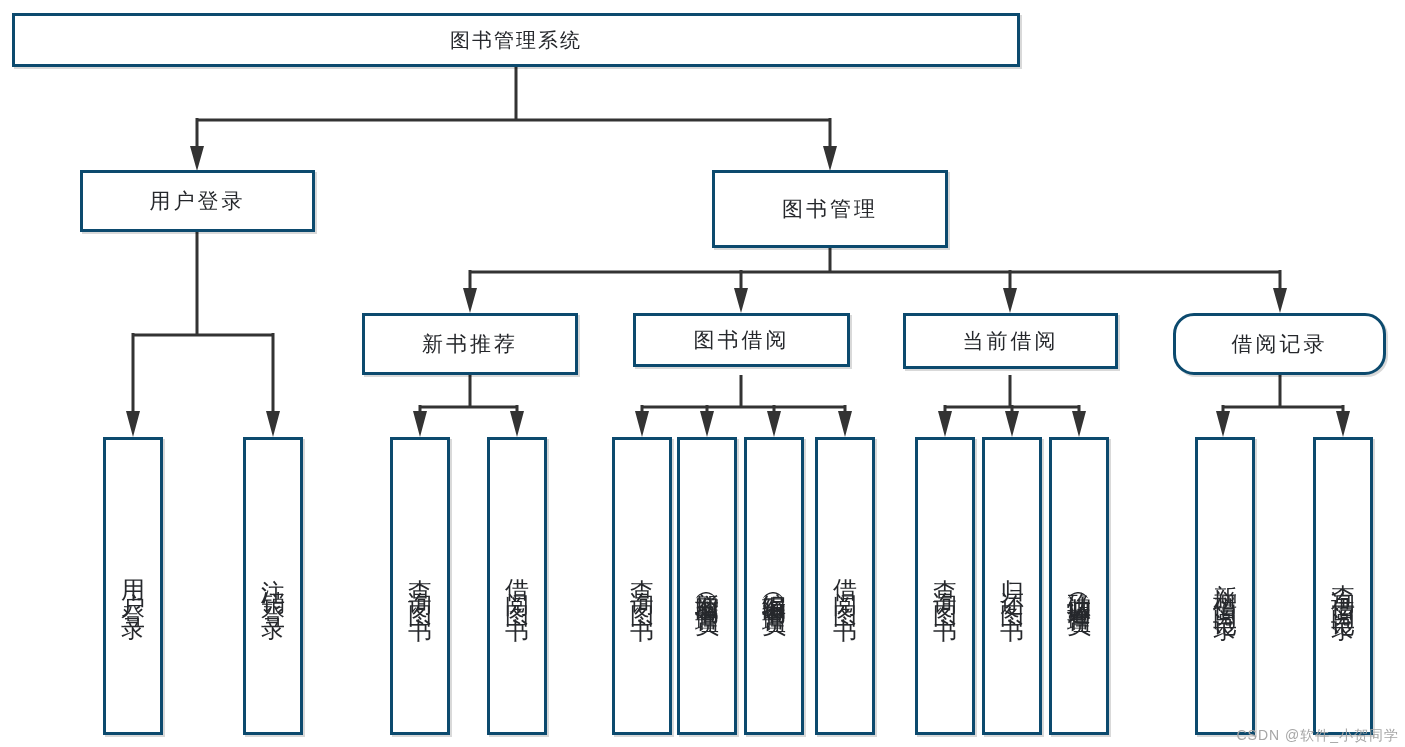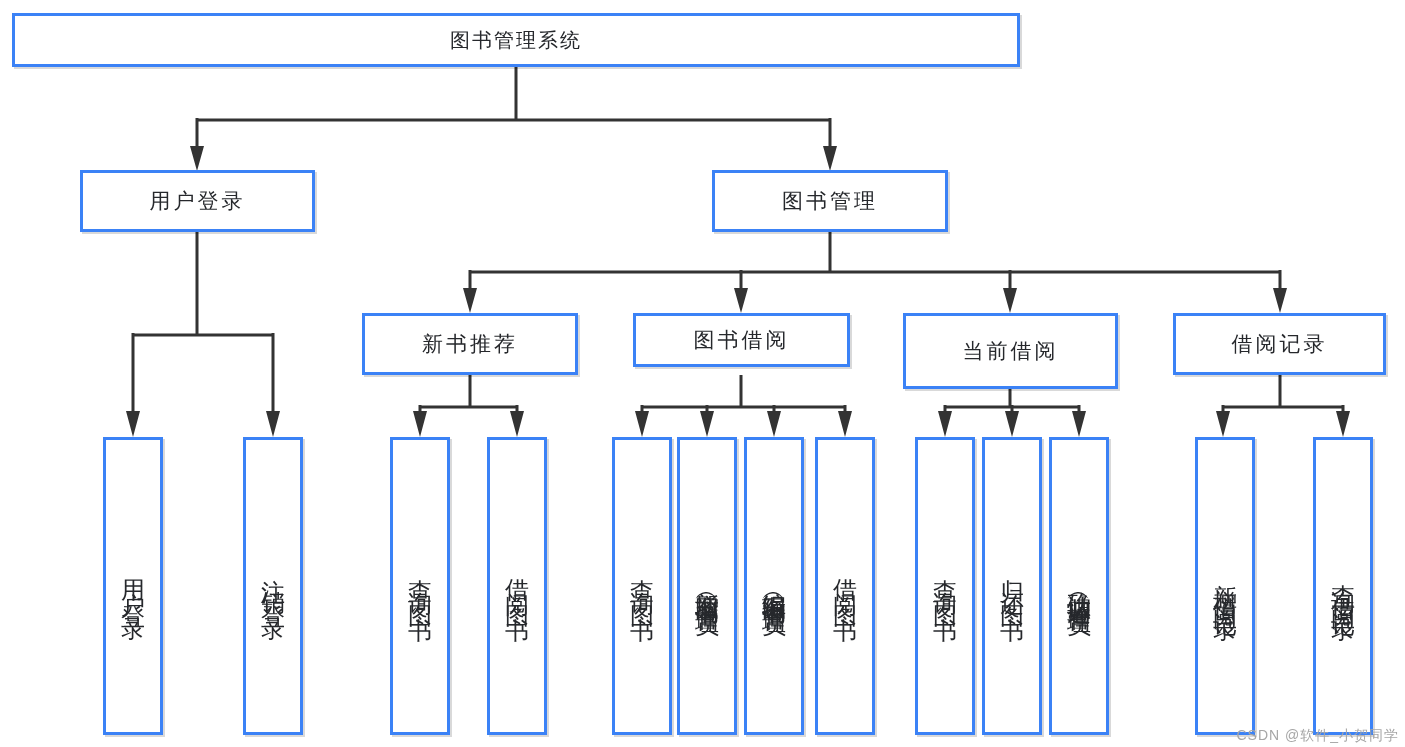--- a/index.html
+++ b/index.html
@@ -20,21 +20,21 @@
     left: 0;
     top: 0;
     width: 1405px;
     height: 747px;
     z-index: 1;
   }
   .node {
     position: absolute;
     box-sizing: border-box;
     background: #ffffff;
-    border: 3px solid #3b82f6;
+    border: 3px solid #0c4a6e;
     box-shadow: 2px 2px 0 rgba(0,0,0,0.15);
     display: flex;
     align-items: center;
     justify-content: center;
     color: #26282c;
     z-index: 2;
   }
   .h-node {
     font-size: 21px;
     letter-spacing: 3px;
@@ -88,34 +88,34 @@
          M1216 411 L1230 411 L1223 437 Z  M1336 411 L1350 411 L1343 437 Z" fill="#333333" stroke="none"></path>
   </svg>
 
   <div class="node h-node root-node" style="left:12px; top:13px; width:1008px; height:54px;">
     <span>图书管理系统</span>
   </div>
 
   <div class="node h-node" style="left:80px; top:170px; width:235px; height:62px;">
     <span>用户登录</span>
   </div>
-  <div class="node h-node" style="left:712px; top:170px; width:236px; height:62px;justify-content:center;">
+  <div class="node h-node" style="left:712px; top:170px; width:236px; height:78px;justify-content:center;">
     <span>图书管理</span>
   </div>
 
   <div class="node h-node" style="left:362px; top:313px; width:216px; height:62px;text-align:center;">
     <span>新书推荐</span>
   </div>
   <div class="node h-node" style="left:633px; top:313px; width:217px; height:54px;">
     <span>图书借阅</span>
   </div>
-  <div class="node h-node" style="left:903px; top:313px; width:215px; height:76px;">
+  <div class="node h-node" style="left:903px; top:313px; width:215px; height:56px;">
     <span>当前借阅</span>
   </div>
-  <div class="node h-node" style="left:1173px; top:313px; width:213px; height:62px;">
+  <div class="node h-node" style="left:1173px; top:313px; width:213px; height:62px;border-radius:21px;">
     <span>借阅记录</span>
   </div>
 
   <div class="node v-node ls4" style="left:103px; top:437px; width:60px; height:298px;">
     <span>用户登录</span>
   </div>
   <div class="node v-node ls4" style="left:243px; top:437px; width:60px; height:298px;">
     <span>注销登录</span>
   </div>
 

